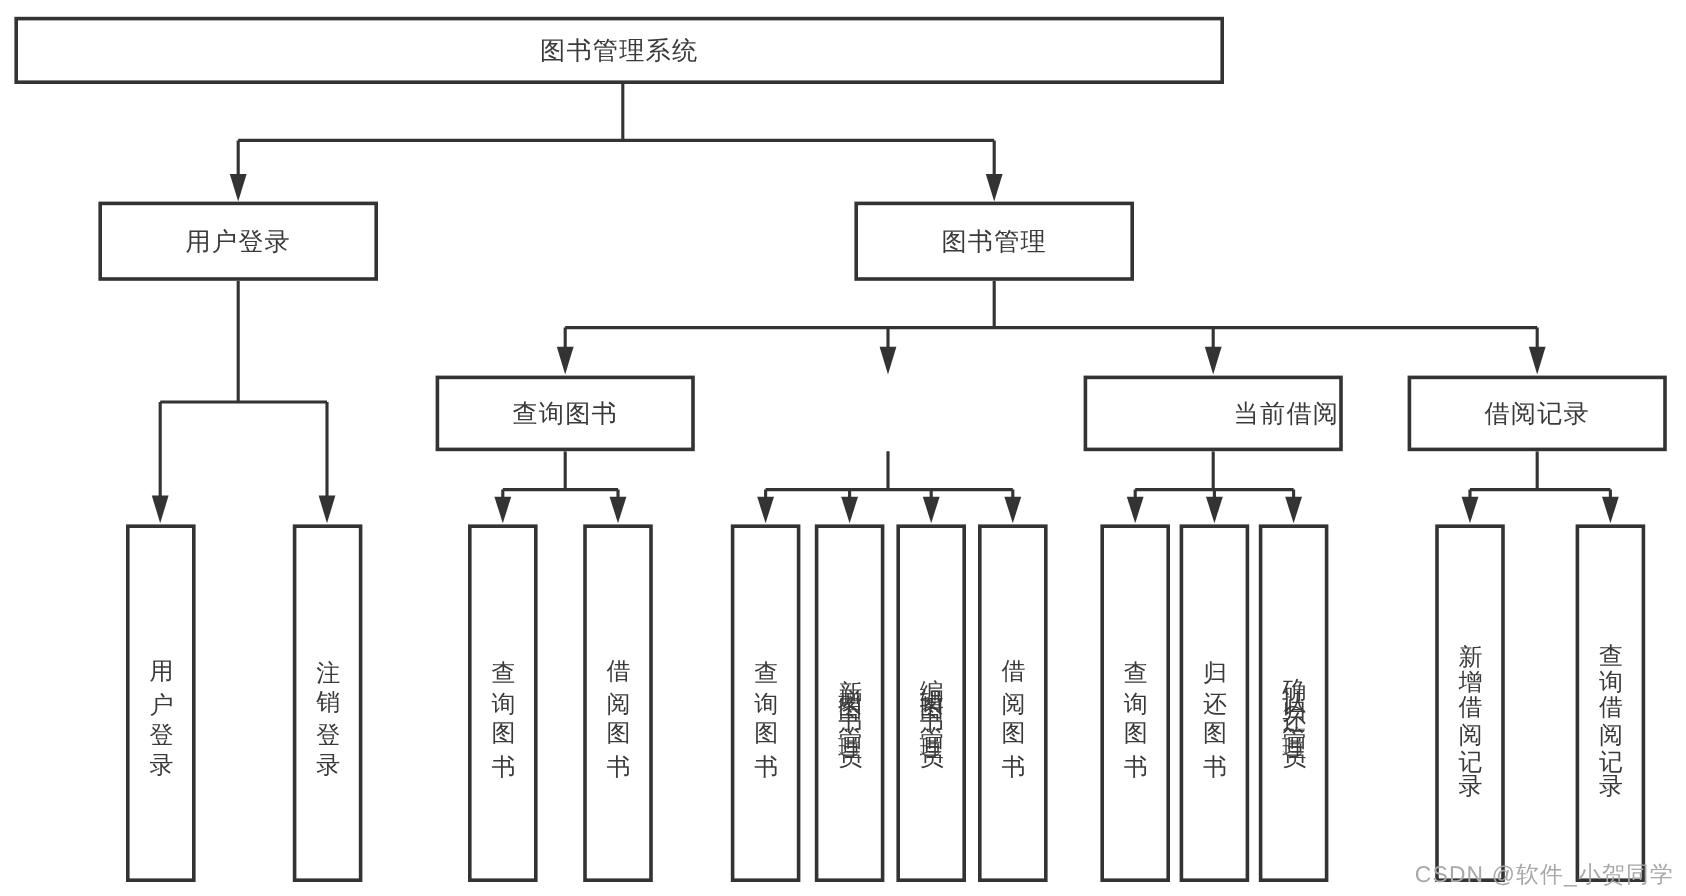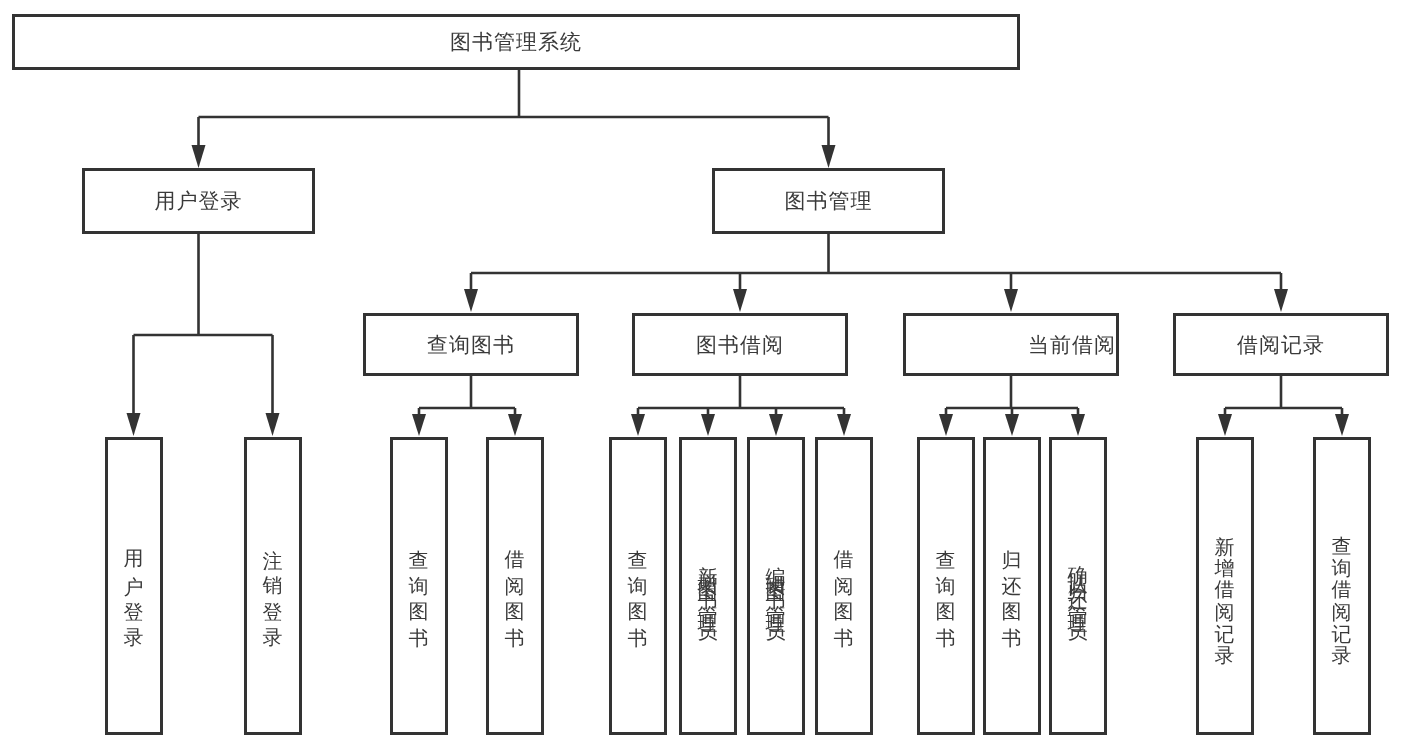--- a/index.html
+++ b/index.html
@@ -98,23 +98,20 @@
   <div class="box l2a hbox">
     <span>用户登录</span>
   </div>
   <div class="box l2b hbox">
     <span>图书管理</span>
   </div>
 
   <div class="box l3 l3a hbox">
     <span>查询图书</span>
   </div>
-  <div class="box l3 l3b hbox">
-    <span>图书借阅</span>
-  </div>
   <div class="box l3 l3c hbox">
     <span>当前借阅</span>
   </div>
   <div class="box l3 l3d hbox">
     <span>借阅记录</span>
   </div>
 
   <div class="box leaf" style="left:105px">
     <span class="vlabel" style="letter-spacing: 26px;">用户登录</span>
   </div>
@@ -152,14 +149,15 @@
     <span class="vlabel" style="letter-spacing: 8px;">确认归还（管理员）</span>
   </div>
 
   <div class="box leaf" style="left:1196px">
     <span class="vlabel" style="letter-spacing: 22px;">新增借阅记录</span>
   </div>
   <div class="box leaf" style="left:1313px">
     <span class="vlabel" style="letter-spacing: 22px;">查询借阅记录</span>
   </div>
 
+  <div class="watermark">CSDN @软件_小贺同学</div>
 
 </div>
 
 </body></html>

